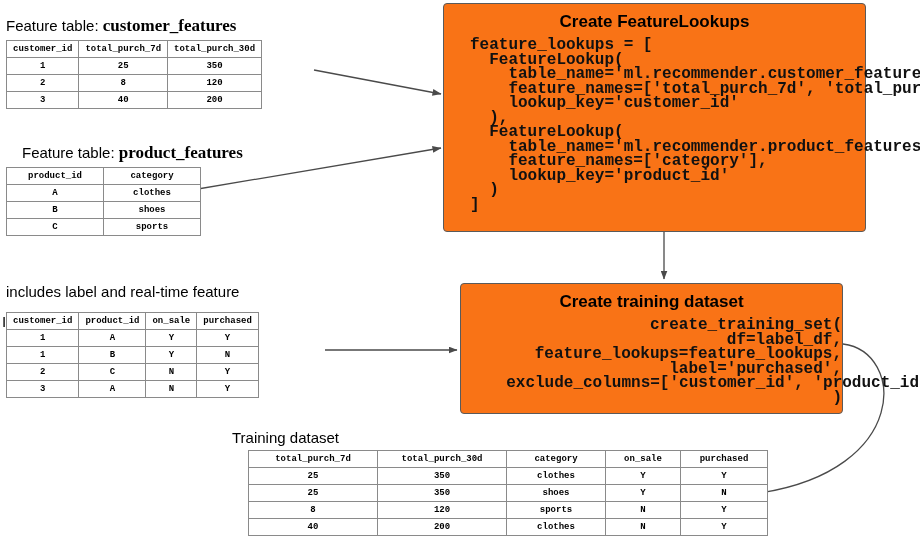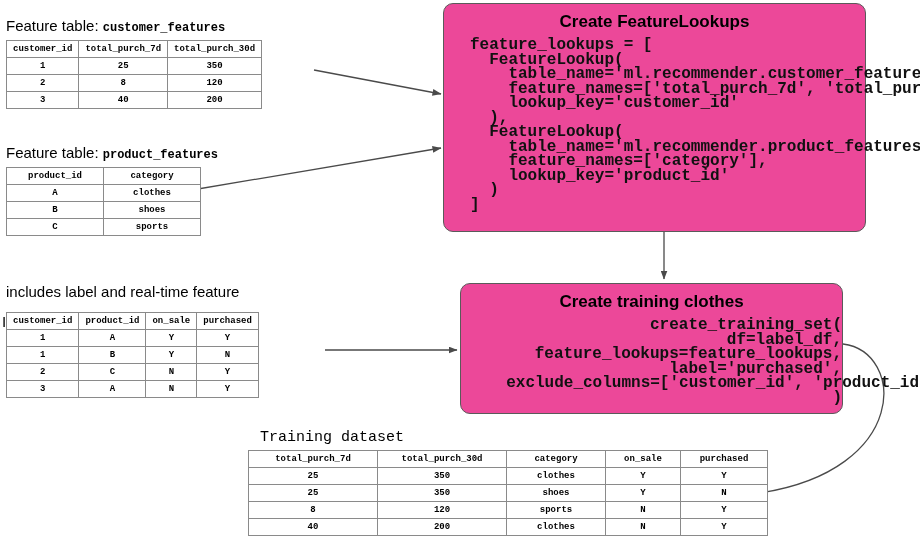--- a/index.html
+++ b/index.html
@@ -17,23 +17,23 @@
   }
   .caption {
     position: absolute;
     font-family: "Liberation Sans", sans-serif;
     font-size: 15px;
     color: #000;
     white-space: nowrap;
     line-height: 19px;
   }
   .caption .mono {
-    font-family: Liberation Mono, monospace;
-    font-weight: bold;
-    font-size: 12px;
+    font-family: Liberation Serif, serif;
+    font-weight: bold;
+    font-size: 17px;
   }
   table.dtable {
     position: absolute;
     border-collapse: collapse;
     font-family: "Liberation Mono", "DejaVu Sans Mono", monospace;
     font-size: 9px;
     font-weight: bold;
     background: #fff;
   }
   table.dtable th,
@@ -44,23 +44,23 @@
     white-space: nowrap;
     font-weight: bold;
     line-height: 12px;
   }
   table.dtable th {
     letter-spacing: 0px;
   }
 
   .procbox {
     position: absolute;
-    background: #ec4899;
+    background: #f97316;
     border: 1.2px solid #5a5a5a;
-    border-radius: 10px;
+    border-radius: 4px;
     box-sizing: border-box;
   }
   .procbox .boxtitle {
     text-align: center;
     font-family: "Liberation Sans", sans-serif;
     font-weight: bold;
     font-size: 17px;
     color: #000;
     margin-top: 8px;
     margin-bottom: 6px;
@@ -125,21 +125,21 @@
       <td>120</td>
     </tr>
     <tr>
       <td>3</td>
       <td>40</td>
       <td>200</td>
     </tr>
   </tbody>
 </table>
 
-<div class="caption" style="left:6px; top:143px;">
+<div class="caption" style="left:22px; top:143px;">
   <span>Feature table: </span><span class="mono">product_features</span>
 </div>
 <table class="dtable" style="left:6px; top:167px;">
   <thead>
     <tr>
       <th style="width:84px;">product_id</th>
       <th style="width:84px;">category</th>
     </tr>
   </thead>
   <tbody>
@@ -209,30 +209,30 @@
   ),
   FeatureLookup(
     table_name='ml.recommender.product_features',
     feature_names=['category'],
     lookup_key='product_id'
   )
 ]</pre>
 </div>
 
 <div class="procbox" style="left:460px; top:283px; width:383px; height:131px;">
-  <div class="boxtitle">Create training clothes</div>
+  <div class="boxtitle">Create training dataset</div>
   <pre class="code" style="margin-left:26px;text-align:right;">create_training_set(
   df=label_df,
   feature_lookups=feature_lookups,
   label='purchased',
   exclude_columns=['customer_id', 'product_id']
 )</pre>
 </div>
 
-<div class="caption" style="left:260px; top:428px;font-family:Liberation Mono, monospace;">Training dataset</div>
+<div class="caption" style="left:232px; top:428px;">Training dataset</div>
 <table class="dtable" style="left:248px; top:450px;">
   <thead>
     <tr>
       <th style="width:116px;">total_purch_7d</th>
       <th style="width:116px;">total_purch_30d</th>
       <th style="width:86px;">category</th>
       <th style="width:62px;">on_sale</th>
       <th style="width:74px;">purchased</th>
     </tr>
   </thead>

